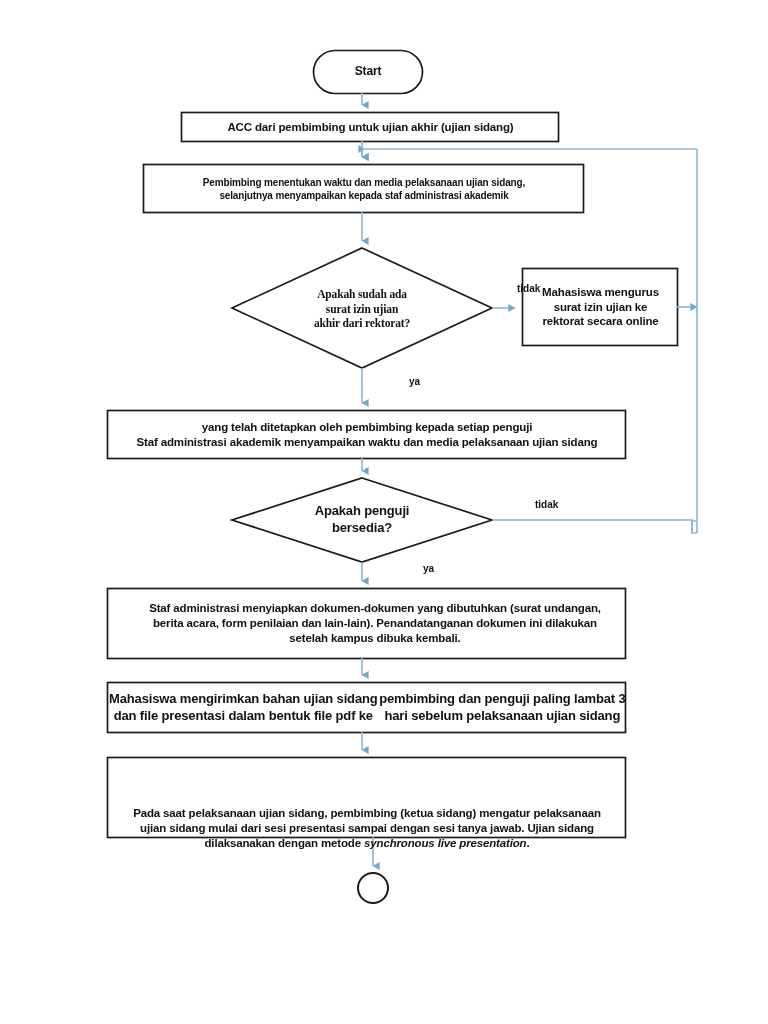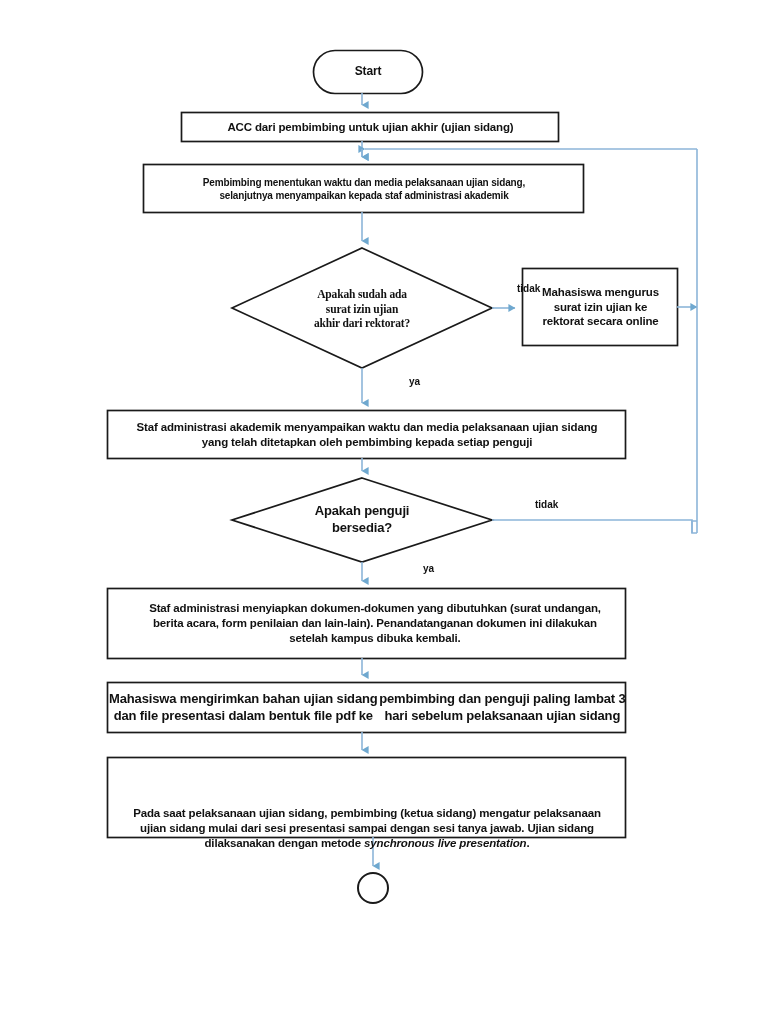--- a/index.html
+++ b/index.html
@@ -148,22 +148,22 @@
     <span>akhir dari rektorat?</span>
   </div>
 
   <div class="node-label" style="left:523px; top:268px; width:155px; height:78px; font-size:11.5px; flex-direction:column;">
     <span>Mahasiswa mengurus</span>
     <span>surat izin ujian ke</span>
     <span>rektorat secara online</span>
   </div>
 
   <div class="node-label" style="left:108px; top:410px; width:518px; height:49px; font-size:11.5px; flex-direction:column;">
+    <span>yang telah ditetapkan oleh pembimbing kepada setiap penguji</span>
     <span>Staf administrasi akademik menyampaikan waktu dan media pelaksanaan ujian sidang</span>
-    <span>yang telah ditetapkan oleh pembimbing kepada setiap penguji</span>
   </div>
 
   <div class="node-label" style="left:282px; top:498px; width:160px; height:44px; font-size:13px; flex-direction:column;">
     <span>Apakah penguji</span>
     <span>bersedia?</span>
   </div>
 
   <div class="node-label" style="left:116px; top:588px; width:518px; height:71px; font-size:11.5px; flex-direction:column;">
     <span>Staf administrasi menyiapkan dokumen-dokumen yang dibutuhkan (surat undangan,</span>
     <span>berita acara, form penilaian dan lain-lain).  Penandatanganan dokumen ini dilakukan</span>

